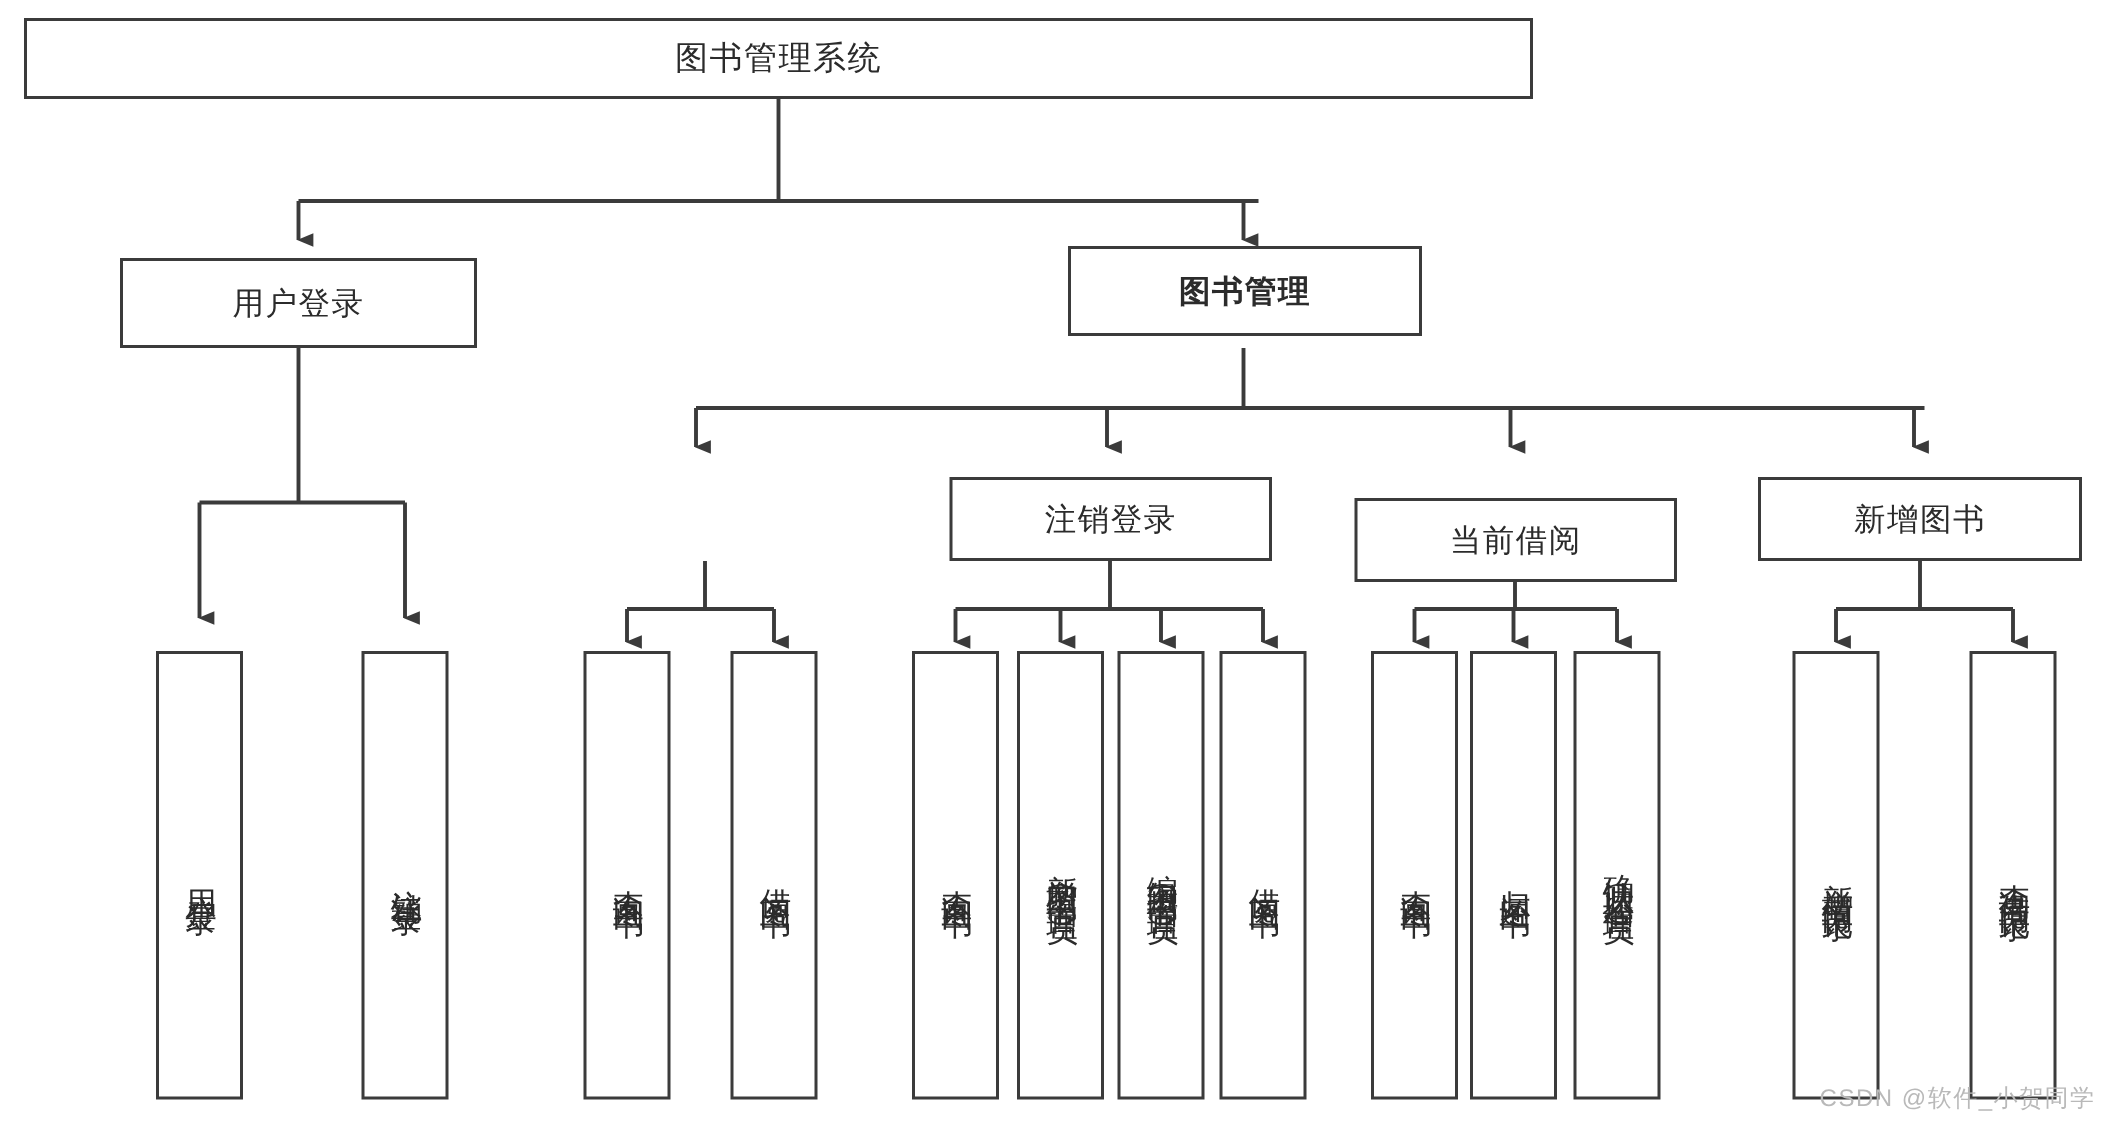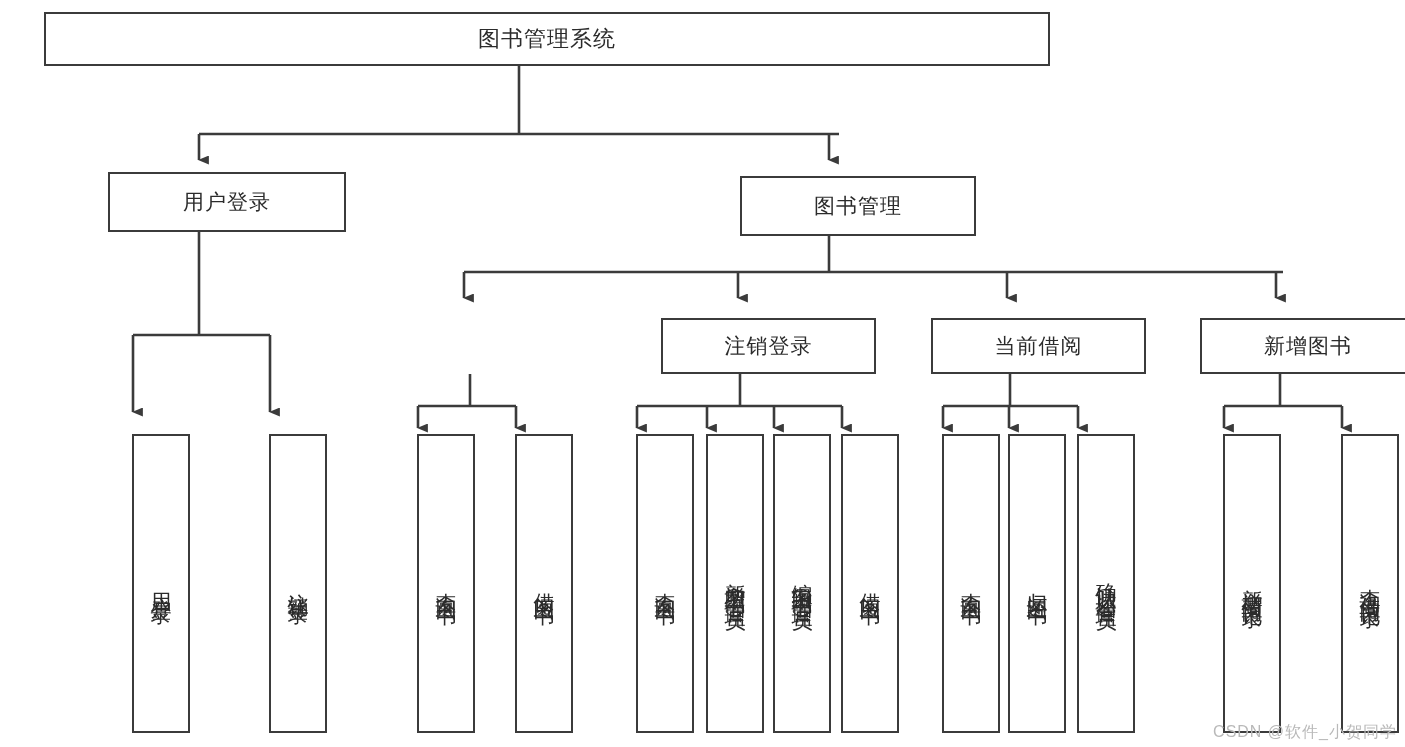--- a/index.html
+++ b/index.html
@@ -3,21 +3,21 @@
 <meta charset="utf-8">
 <style>
   html,body{margin:0;padding:0;background:#ffffff;}
   body{width:1405px;height:747px;overflow:hidden;
        font-family:"Liberation Sans","DejaVu Sans",sans-serif;}
   #canvas{position:relative;width:1405px;height:747px;background:#fff;}
   svg.lines{position:absolute;left:0;top:0;width:1405px;height:747px;}
 
   .node{position:absolute;box-sizing:border-box;background:#ffffff;
         border:2px solid #3b3b3b;display:flex;align-items:center;
-        justify-content:center;color:#2b2b2b;margin-left:28px;}
+        justify-content:center;color:#2b2b2b;}
   .node.h{font-size:21px;letter-spacing:1px;}
   .node.root{font-size:22px;}
   .node.v{writing-mode:vertical-rl;text-orientation:upright;
           font-size:21px;letter-spacing:4px;line-height:1.05;
           padding:4px 0;}
 
   #watermark{position:absolute;right:8px;bottom:4px;font-size:16px;
              color:#b9b9b9;letter-spacing:1px;white-space:nowrap;margin-left:16px;}
 </style>
 </head>
@@ -72,24 +72,24 @@
       <path d="M1280,374 L1280,406"></path>
       <path d="M1224,406 L1342,406"></path>
       <path d="M1224,406 L1224,428" marker-end="url(#arrow)"></path>
       <path d="M1342,406 L1342,428" marker-end="url(#arrow)"></path>
     </g>
   </svg>
 
   <div class="node h root" style="left:16px;top:12px;width:1006px;height:54px;">图书管理系统</div>
 
   <div class="node h" style="left:80px;top:172px;width:238px;height:60px;">用户登录</div>
-  <div class="node h" style="left:712px;top:176px;width:236px;height:60px;">图书管理</div>
+  <div class="node h" style="left:712px;top:164px;width:236px;height:60px;font-weight:bold;">图书管理</div>
 
   <div class="node h" style="left:633px;top:318px;width:215px;height:56px;">注销登录</div>
-  <div class="node h" style="left:903px;top:318px;width:215px;height:56px;">当前借阅</div>
+  <div class="node h" style="left:903px;top:332px;width:215px;height:56px;">当前借阅</div>
   <div class="node h" style="left:1172px;top:318px;width:216px;height:56px;">新增图书</div>
 
   <div class="node v" style="left:104px;top:434px;width:58px;height:299px;">用户登录</div>
   <div class="node v" style="left:241px;top:434px;width:58px;height:299px;">注销登录</div>
 
   <div class="node v" style="left:389px;top:434px;width:58px;height:299px;">查询图书</div>
   <div class="node v" style="left:487px;top:434px;width:58px;height:299px;">借阅图书</div>
 
   <div class="node v" style="left:608px;top:434px;width:58px;height:299px;">查询图书</div>
   <div class="node v" style="left:678px;top:434px;width:58px;height:299px;">新增图书（管理员）</div>

